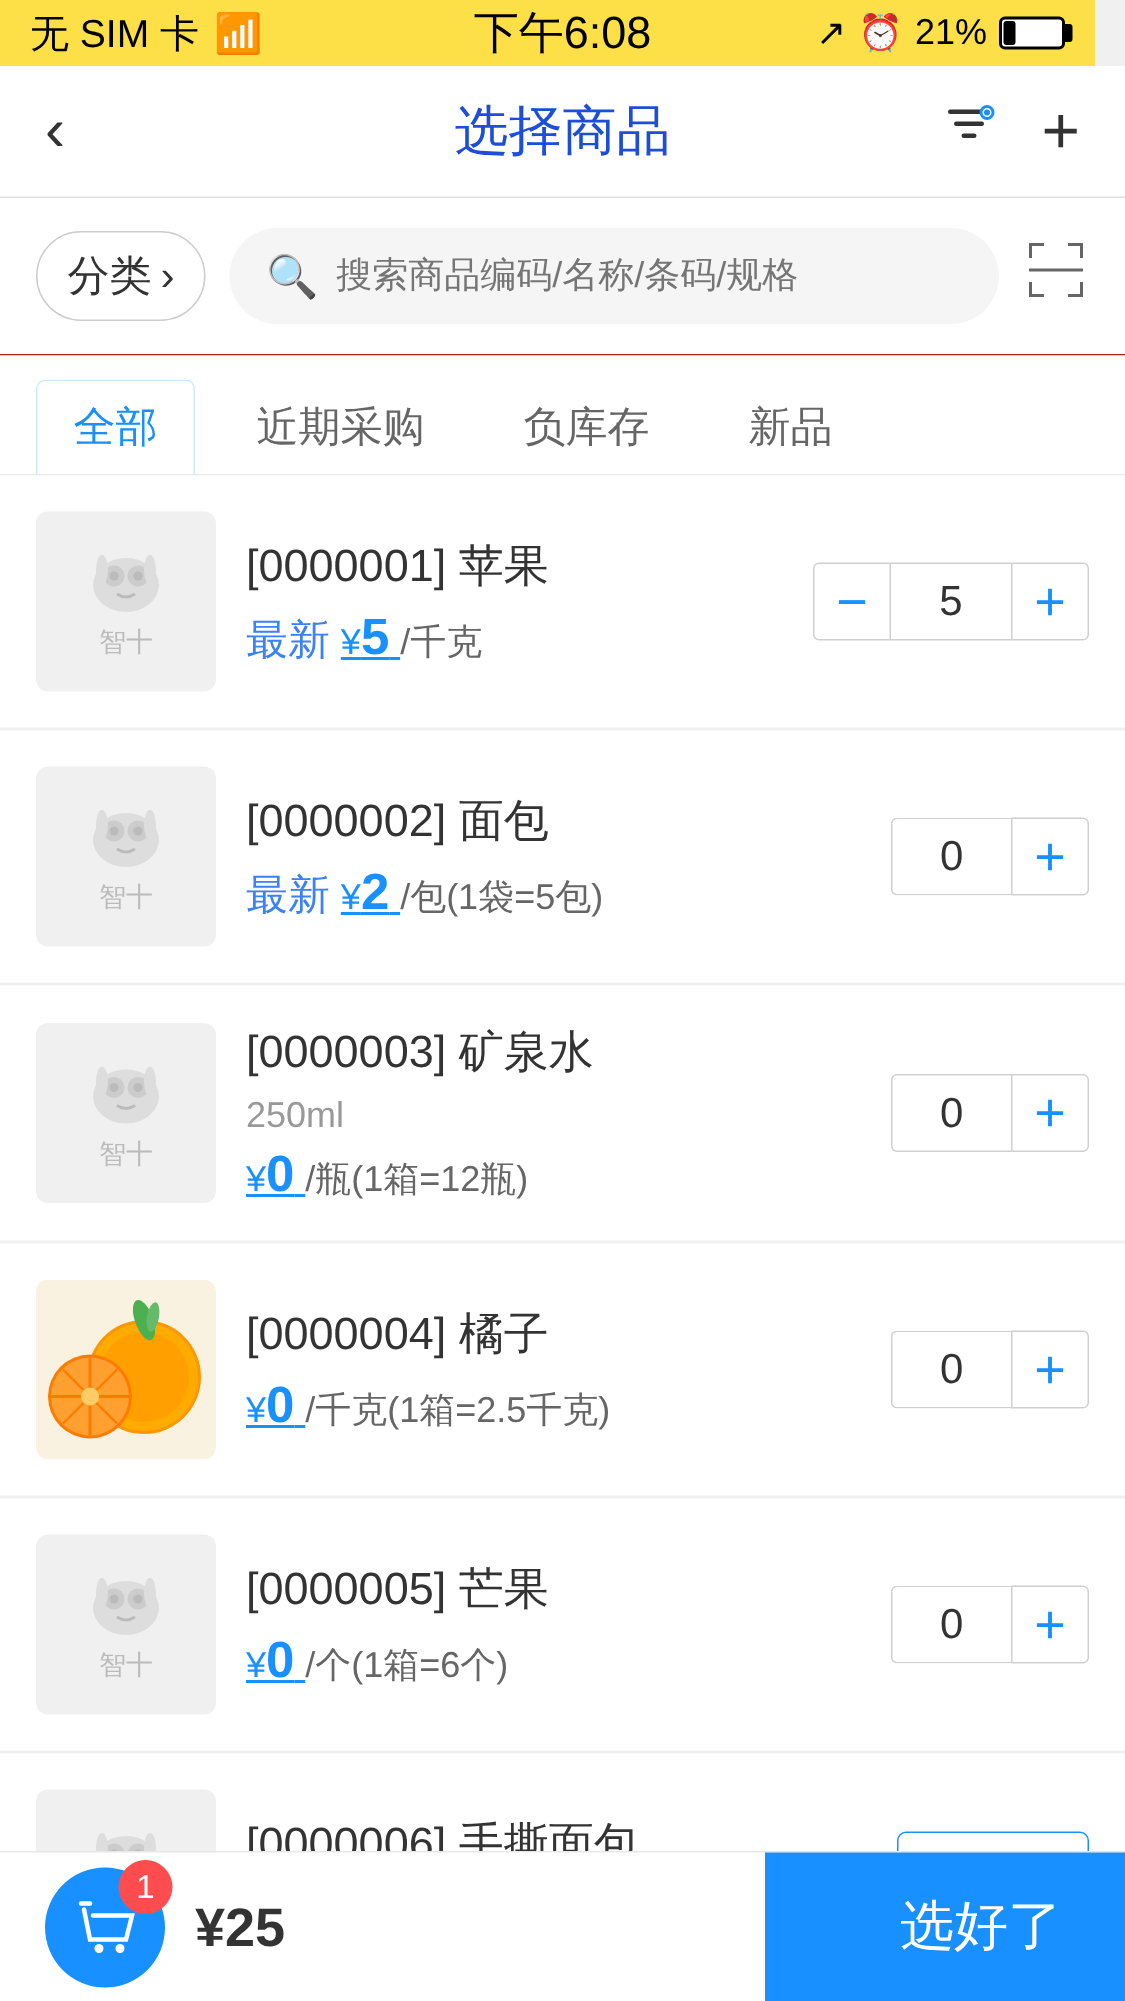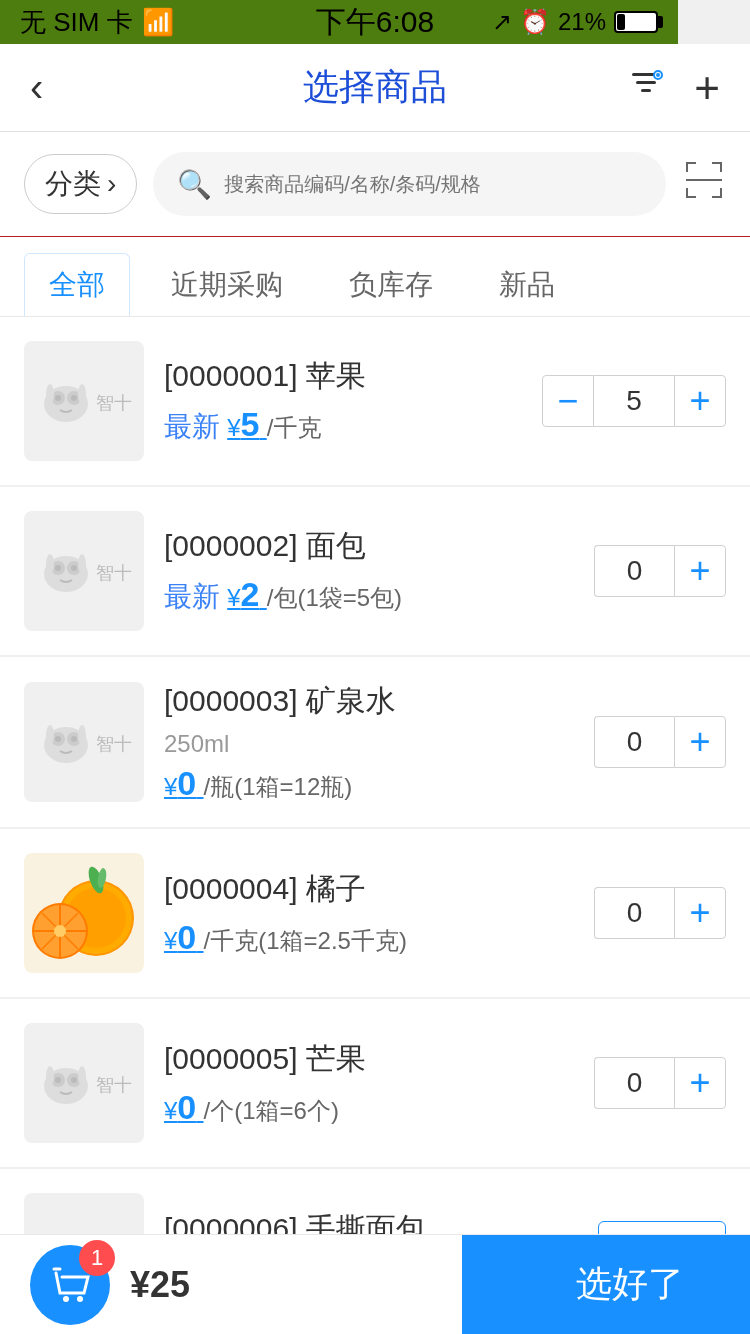--- a/index.html
+++ b/index.html
@@ -7,23 +7,23 @@
     body {
       width: 750px;
       min-height: 1334px;
       font-family: -apple-system, "PingFang SC", "Helvetica Neue", sans-serif;
       background: #f0f0f0;
       overflow-x: hidden;
     }
 
     
     .status-bar {
-      width: 678px;
+      width: 730px;
       height: 44px;
-      background: #4d7c0f;
+      background: #fde047;
       display: flex;
       align-items: center;
       justify-content: space-between;
       padding: 0 20px;
       font-size: 26px;
     }
     .status-left {
       display: flex;
       align-items: center;
       gap: 10px;
@@ -202,21 +202,21 @@
       background: #f0f0f0;
       display: flex;
       align-items: center;
       justify-content: center;
       flex-shrink: 0;
       overflow: hidden;
     }
 
     .owl-placeholder {
       display: flex;
-      flex-direction: row;
+      flex-direction: column;
       align-items: center;
       justify-content: center;
       color: #bbb;
     }
 
     .owl-text {
       font-size: 20px;
       color: #ccc;
       margin-top: 4px;
     }
@@ -357,21 +357,21 @@
       font-size: 36px;
       font-weight: bold;
       color: #333;
       margin-left: 20px;
     }
     .confirm-btn {
       position: absolute;
       right: 0;
       top: 0;
       bottom: 0;
-      width: 288px;
+      width: 240px;
       background: #1890ff;
       color: #fff;
       font-size: 36px;
       border: none;
       cursor: pointer;
       display: flex;
       align-items: center;
       justify-content: center;
       padding-left: 48px;
     }
@@ -412,21 +412,21 @@
   </div>
 </div>
 
 <div class="filter-bar">
   <button class="category-btn">
     <span>分类</span>
     <span>›</span>
   </button>
   <div class="search-bar">
     <span style="color:#999;font-size:28px;">🔍</span>
-    <input type="text" style="font-size: 20px; color: #c2410c; width: 100%; border: none; background: transparent; outline: none;" placeholder="搜索商品编码/名称/条码/规格">
+    <input type="text" style="font-size: 24px; color: #c2410c; width: 100%; border: none; background: transparent; outline: none;" placeholder="搜索商品编码/名称/条码/规格">
   </div>
   <span class="scan-icon">
     <svg width="44" height="44" viewBox="0 0 44 44" fill="none">
       <rect x="4" y="4" width="10" height="2" fill="#666"></rect>
       <rect x="4" y="4" width="2" height="10" fill="#666"></rect>
       <rect x="30" y="4" width="10" height="2" fill="#666"></rect>
       <rect x="38" y="4" width="2" height="10" fill="#666"></rect>
       <rect x="4" y="38" width="10" height="2" fill="#666"></rect>
       <rect x="4" y="30" width="2" height="10" fill="#666"></rect>
       <rect x="30" y="38" width="10" height="2" fill="#666"></rect>

